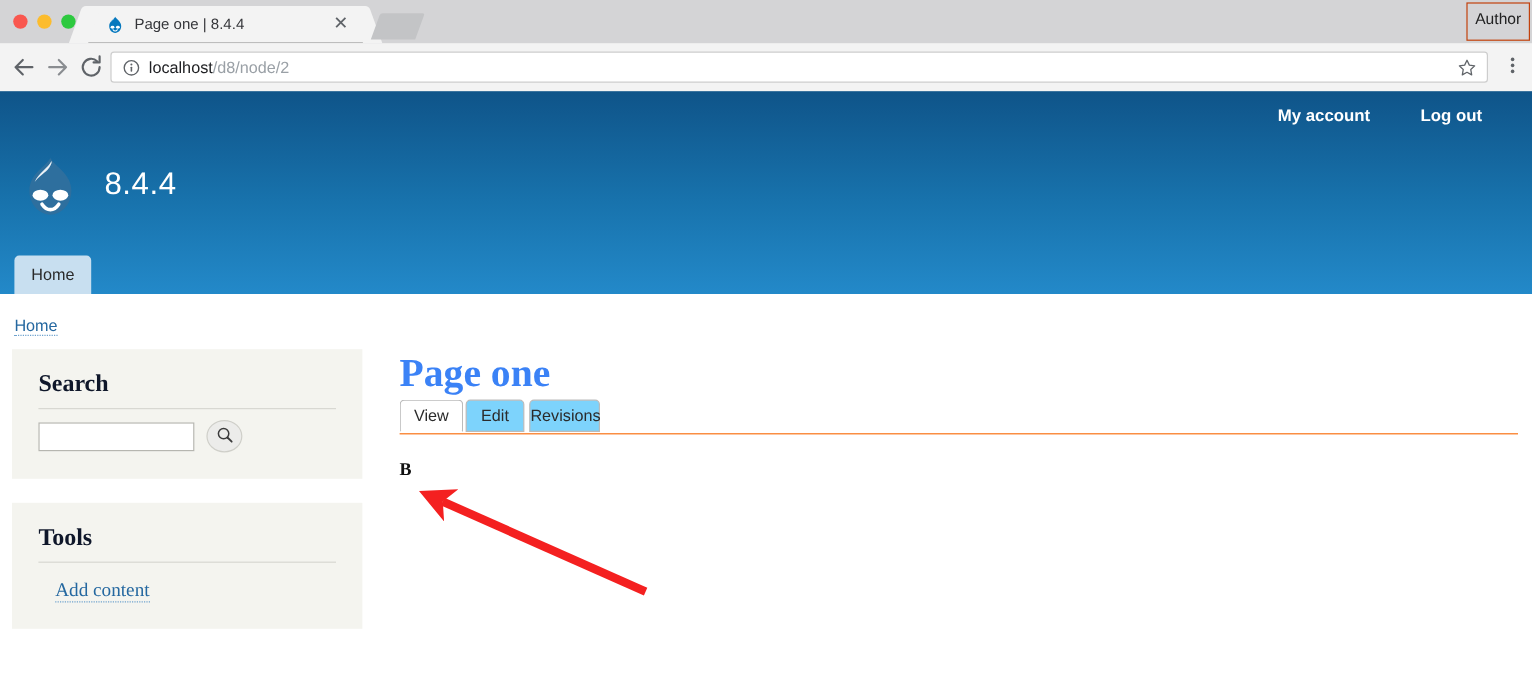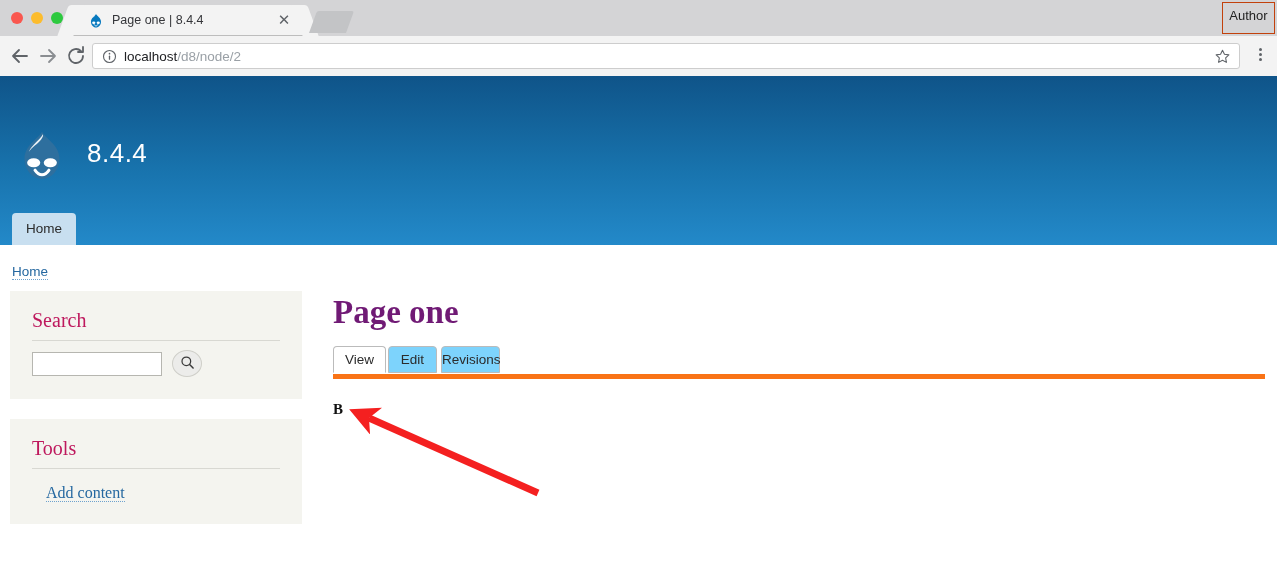--- a/index.html
+++ b/index.html
@@ -164,21 +164,21 @@
   
   #sidebar {
     position: absolute; left: 10px; top: 0; width: 292px;
   }
   .block {
     background: #f4f4ef; padding: 18px 22px 22px 22px; margin-bottom: 20px;
     box-sizing: border-box;
   }
   .block-title {
     font-family: "Liberation Serif", serif;
-    font-size: 20px; color: #be185d; font-weight: normal;
+    font-size: 20px; color: #0f172a; font-weight: bold;
     margin: 0 0 9px 0; padding-bottom: 8px;
     border-bottom: 1px solid #d8d8d2;
   }
   #search-row { display: flex; align-items: center; gap: 10px; }
   #search-input {
     width: 130px; height: 24px; box-sizing: border-box;
     border: 1px solid #b6b6b0; background: #fff;
     font-family: "Liberation Sans", sans-serif; font-size: 13px;
     padding: 0 4px;
   }
@@ -195,26 +195,26 @@
     color: #2568a0; text-decoration: none;
     border-bottom: 1px dotted #6ea2ce;
   }
 
   
   #main-column {
     position: absolute; left: 333px; top: 0; width: 933px;
   }
   #page-title {
     font-family: "Liberation Serif", serif;
-    font-size: 33px; font-weight: bold; color: #701a75;
+    font-size: 33px; font-weight: bold; color: #3b82f6;
     margin: 0; line-height: 42px;
   }
   #tabs {
-    position: relative; margin-top: 13px; height: 28px;
-    border-bottom: 5px solid #f97316; width: 932px;
+    position: relative; height: 28px;
+    border-bottom: 1px solid #f97316; width: 932px;
   }
   .tab {
     position: absolute; top: 0; height: 27px; box-sizing: border-box;
     border: 1px solid #bbbbbb;
     border-top-left-radius: 4px; border-top-right-radius: 4px;
     font-size: 13.5px; line-height: 25px; text-align: center;
     color: #2b2b2b;
   }
   .tab.active { background: #ffffff; border-bottom-color: #ffffff; }
   .tab.idle { background: #7dd3fc; }
@@ -312,20 +312,24 @@
 
   <div id="author-badge">
     <span>Author</span>
   </div>
 </div>
 
 <div id="page">
 
   <div id="site-header">
 
+    <div id="user-links">
+      <a href="#">My account</a>
+      <a href="#">Log out</a>
+    </div>
 
     <span id="site-logo">
       <svg width="56" height="56" viewBox="0 0 64 64">
         <path d="M32 3c-4 8-20 15-20 31 0 13 9.2 23 20 23s20-10 20-23C52 18 36 11 32 3z" fill="#2e6f9e"></path>
         <path d="M33 6c-3 6.5-12.5 11.5-16 20 4-6 10.5-9 14-14 2-2.8 2.6-4.6 2-6z" fill="#ffffff" opacity="0.9"></path>
         <ellipse cx="22.5" cy="38.5" rx="7.5" ry="5.2" fill="#ffffff"></ellipse>
         <ellipse cx="41.5" cy="38.5" rx="7.5" ry="5.2" fill="#ffffff"></ellipse>
         <path d="M24 47c2.4 3.6 5.2 5.2 8 5.2s5.6-1.6 8-5.2" stroke="#ffffff" stroke-width="3.4" fill="none" stroke-linecap="round"></path>
       </svg>
     </span>

